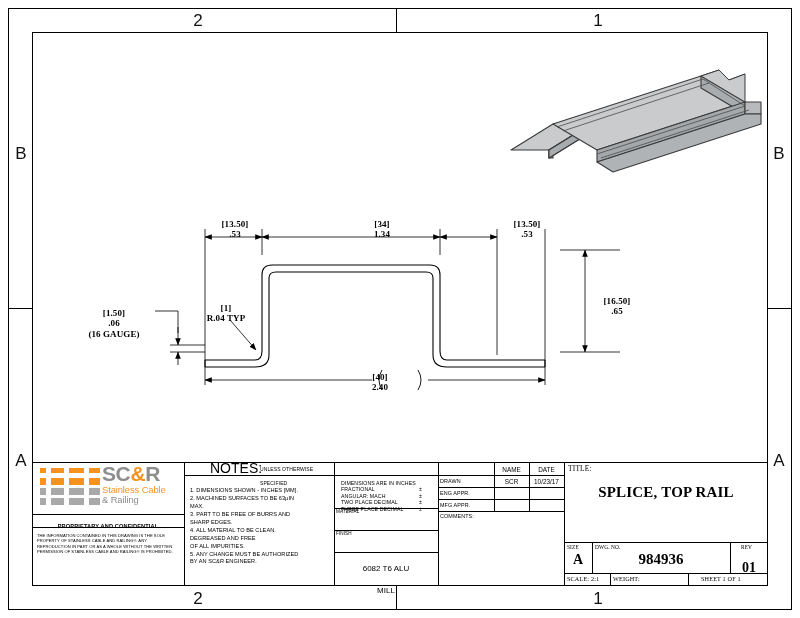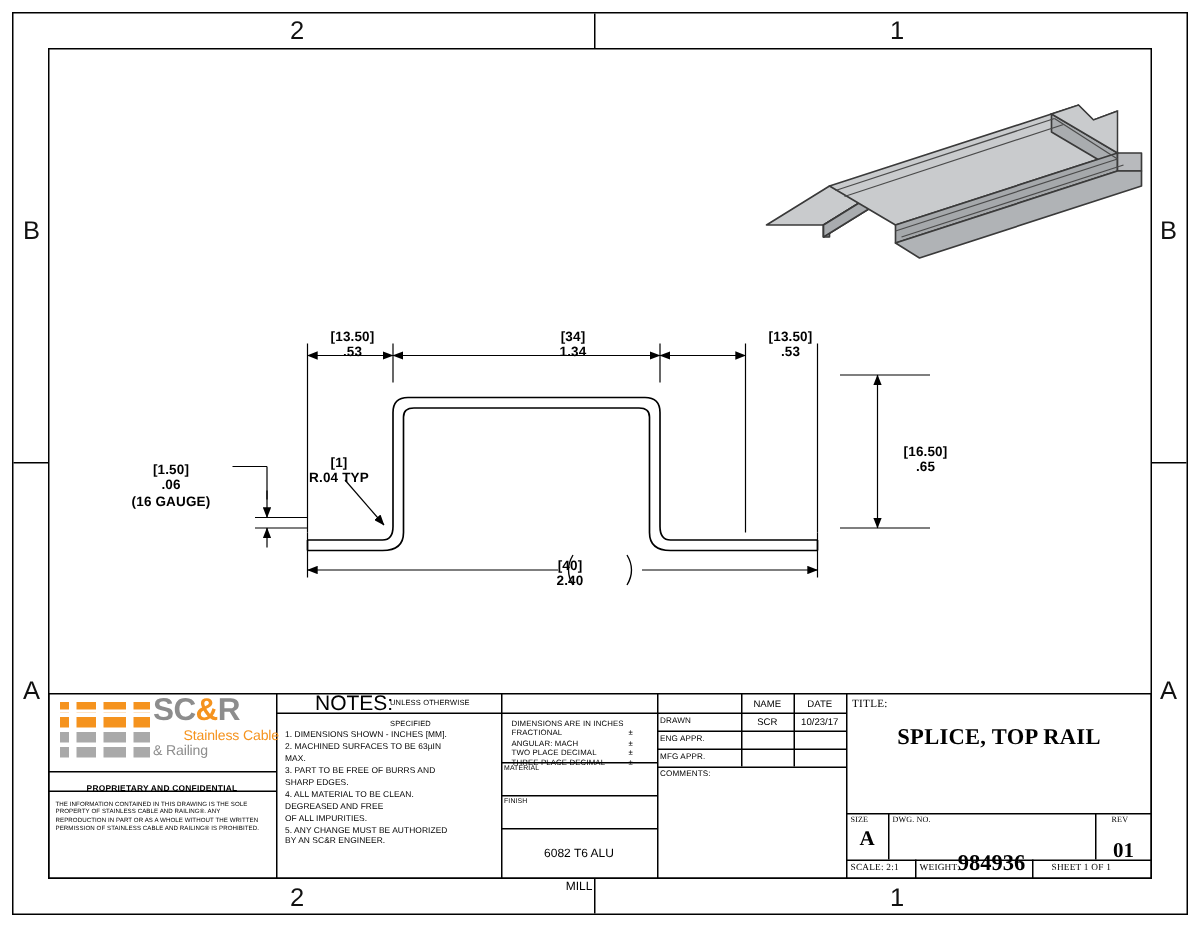--- a/index.html
+++ b/index.html
@@ -11,38 +11,38 @@
   #outer-border{left:8px;top:8px;width:784px;height:602px;border:1.6px solid #000;box-sizing:border-box;}
   #inner-border{left:32px;top:32px;width:736px;height:554px;border:1.4px solid #000;box-sizing:border-box;}
 
   .zonediv{background:#000;}
   .zonediv.h{height:1px;}
   .zonediv.v{width:1px;}
 
   .zonelab{font-size:17px;line-height:1;color:#111;text-align:center;font-family:"Liberation Sans",sans-serif;}
 
   
-  .dim{font-size:9px;font-weight:bold;line-height:1.15;letter-spacing:.1px;text-align:center;white-space:nowrap;}
+  .dim{font-size:9px;font-weight:bold;line-height:1.15;letter-spacing:.1px;text-align:center;white-space:nowrap;font-family:Liberation Serif, serif;}
   svg{display:block;}
 
   
   #titleblock{left:32px;top:462px;width:736px;height:124px;box-sizing:border-box;}
   #titleblock .cell{position:absolute;box-sizing:border-box;}
   .ln{position:absolute;background:#000;}
   .ln.h{height:1px;left:0;}
   .ln.v{width:1px;top:0;}
   .lbl6{font-size:6.2px;letter-spacing:.15px;line-height:1.1;white-space:nowrap;}
 
   #logo-wrap{left:0;top:0;width:152px;height:52px;}
   #logo-bars{position:absolute;left:8px;top:6px;width:60px;height:42px;}
   .bar{position:absolute;}
   #logo-text{position:absolute;left:70px;top:2px;width:84px;}
   #scr{font-size:21px;font-weight:bold;line-height:.95;letter-spacing:-.4px;color:#8d8d8d;}
   #scr .amp{color:#f5931e;}
-  #l2{font-size:9.4px;line-height:1.05;color:#f5931e;letter-spacing:-.1px;margin-top:1px;text-align:right;}
+  #l2{font-size:9.4px;line-height:1.05;color:#f5931e;letter-spacing:-.1px;margin-top:1px;}
   #l3{font-size:9.4px;line-height:1.05;color:#8d8d8d;letter-spacing:-.1px;}
   #propline{position:absolute;left:0;top:52px;width:152px;height:13px;text-align:center;}
   #propline span{font-size:5.6px;font-weight:bold;letter-spacing:.15px;line-height:13px;}
   #disclaimer{position:absolute;left:0;top:65px;width:152px;height:59px;padding:6px 5px 0 5px;box-sizing:border-box;}
   #disclaimer span{font-size:4.1px;line-height:1.32;letter-spacing:.05px;display:block;}
 
   #notes-hd{position:absolute;left:152px;top:0;width:150px;height:13px;}
   #notes-hd .n1{position:absolute;left:26px;top:0px;font-size:14px;line-height:13px;}
   #notes-hd .n2{position:absolute;left:76px;top:0px;font-size:5px;line-height:14px;letter-spacing:.1px;}
   #notes-body{position:absolute;left:152px;top:13px;width:150px;height:111px;padding:12px 4px 0 6px;box-sizing:border-box;}
@@ -344,21 +344,21 @@
       <div class="ln h" style="top:111px;width:204px;"></div>
       <div class="ln v" style="left:28px;top:80px;height:31px;"></div>
       <div class="ln v" style="left:166px;top:80px;height:31px;"></div>
       <div class="ln v" style="left:46px;top:111px;height:13px;"></div>
       <div class="ln v" style="left:124px;top:111px;height:13px;"></div>
 
       <span class="bxl" style="left:3px;top:82px;">SIZE</span>
       <span class="bxc" style="left:0;top:90px;width:28px;font-size:14px;">A</span>
 
       <span class="bxl" style="left:31px;top:82px;">DWG. NO.</span>
-      <span class="bxc" style="left:28px;top:106px;width:138px;font-size:15px;">984936</span>
+      <span class="bxc" style="left:28px;top:89px;width:138px;font-size:15px;">984936</span>
 
       <span class="bxl" style="left:177px;top:82px;">REV</span>
       <span class="bxc" style="left:166px;top:98px;width:38px;font-size:14px;">01</span>
 
       <span class="lbl6" style="position:absolute;left:3px;top:114px;">SCALE: 2:1</span>
       <span class="lbl6" style="position:absolute;left:49px;top:114px;">WEIGHT:</span>
       <span class="lbl6" style="position:absolute;left:137px;top:114px;">SHEET 1 OF 1</span>
     </div>
   </div>
 

